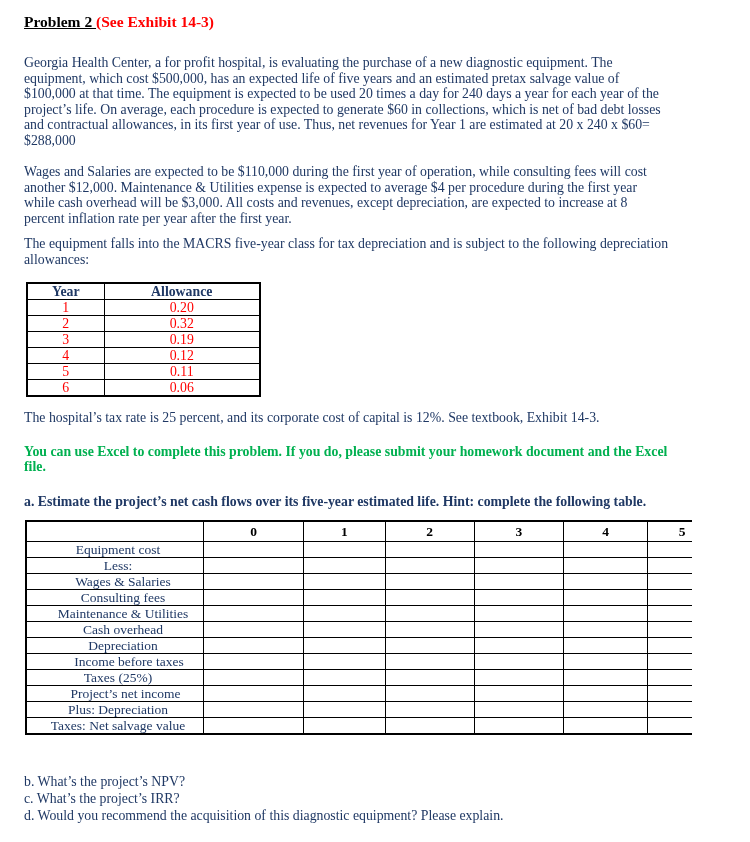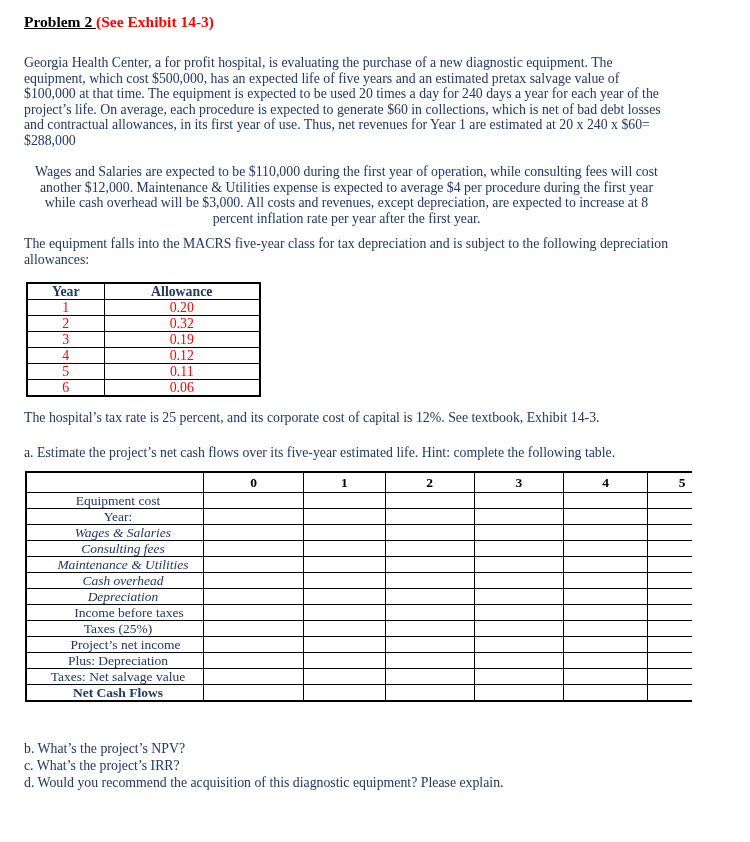--- a/index.html
+++ b/index.html
@@ -24,25 +24,25 @@
     color: #000000;
   }
   .title-note { color: #ff0000; }
   p.body-text {
     margin: 0;
     font-size: 13.8px;
     line-height: 15.5px;
     color: #1F3864;
   }
   .mt-p1 { margin-top: 24px !important; }
-  .mt-p2 { margin-top: 16px !important; text-align: center; }
+  .mt-p2 { margin-top: 16px !important; }
   .mt-p3 { margin-top: 10px !important; }
   .mt-p4 { margin-top: 13px !important; }
   .mt-green { margin-top: 18px !important; }
-  .mt-a { margin-top: 19px !important; }
+  .mt-a { margin-top: 19px !important; font-weight: bold; }
   .green-note {
     margin: 0;
     font-size: 13.8px;
     line-height: 15.5px;
     font-weight: bold;
     color: #00B050;
   }
   
   table.macrs {
     border-collapse: collapse;
@@ -76,21 +76,21 @@
     line-height: 15px;
   }
   table.cashflow tr.hdr th { height: 19px; line-height: 19px; color: #000000; font-weight: bold; text-align: center; }
   table.cashflow td.lbl {
     color: #1F3864;
     text-align: center;
     white-space: nowrap;
     overflow: hidden;
   }
   .i0 { padding-left: 6px !important; }
-  .i1 { padding-left: 16px !important; font-style: italic; }
+  .i1 { padding-left: 16px !important; }
   .i2 { padding-left: 21px !important; }
   .i3 { padding-left: 28px !important; }
   .bold-row { font-weight: bold; }
   .questions { margin-top: 38px; }
   .questions p {
     margin: 0;
     font-size: 13.8px;
     line-height: 17px;
     color: #1F3864;
   }
@@ -142,20 +142,21 @@
     </tr>
     <tr>
       <td class="val">6</td>
       <td class="val">0.06</td>
     </tr>
   </tbody>
     </table>
 
   <p class="body-text mt-p4">The hospital’s tax rate is 25 percent, and its corporate cost of capital is 12%. See textbook, Exhibit 14-3.</p>
 
+  <p class="green-note mt-green">You can use Excel to complete this problem. If you do, please submit your homework document and the Excel file.</p>
 
   <p class="body-text mt-a">a. Estimate the project’s net cash flows over its five-year estimated life. Hint: complete the following table.</p>
 
   <table class="cashflow">
     <colgroup>
       <col style="width:177px">
         <col style="width:100px">
         <col style="width:81px">
       <col style="width:89px">
         <col style="width:89px">
@@ -175,21 +176,21 @@
     <tr>
       <td class="lbl i0">Equipment cost</td>
       <td></td>
           <td></td>
           <td></td>
           <td></td>
           <td></td>
           <td></td>
     </tr>
     <tr>
-      <td class="lbl i0">Year:</td>
+      <td class="lbl i0">Less:</td>
       <td></td>
           <td></td>
           <td></td>
           <td></td>
           <td></td>
           <td></td>
     </tr>
     <tr>
       <td class="lbl i1">Wages &amp; Salaries</td>
       <td></td>
@@ -266,29 +267,20 @@
       <td class="lbl i0">Plus: Depreciation</td>
       <td></td>
           <td></td>
           <td></td>
           <td></td>
           <td></td>
           <td></td>
     </tr>
     <tr>
       <td class="lbl i0">Taxes: Net salvage value</td>
-      <td></td>
-          <td></td>
-          <td></td>
-          <td></td>
-          <td></td>
-          <td></td>
-    </tr>
-    <tr>
-      <td class="lbl i0 bold-row">Net Cash Flows</td>
       <td></td>
           <td></td>
           <td></td>
           <td></td>
           <td></td>
           <td></td>
     </tr>
   </tbody>
     </table>
 

